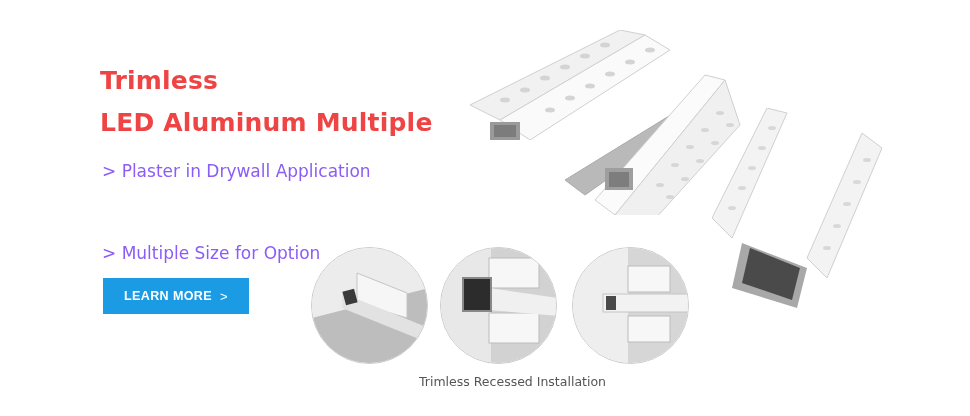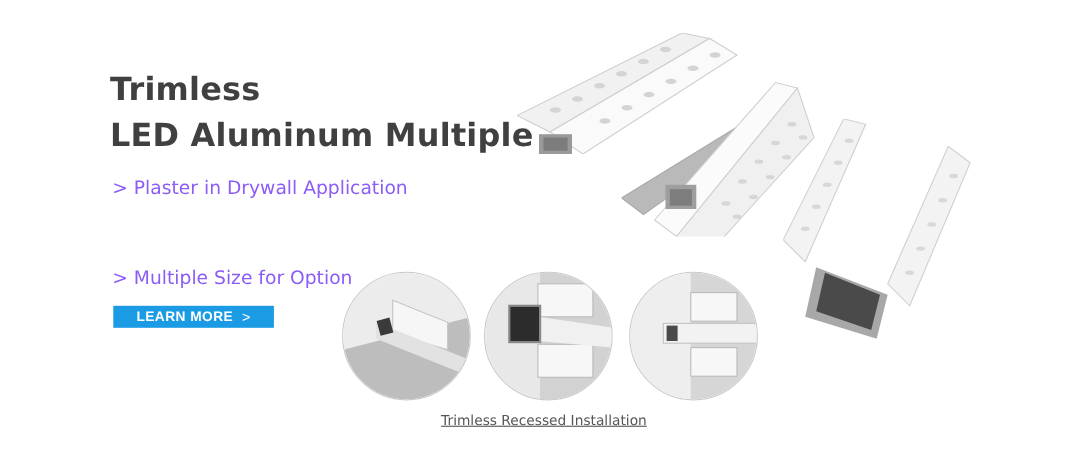--- a/index.html
+++ b/index.html
@@ -1,30 +1,30 @@
 <!DOCTYPE html>
 <html><head>
 <meta charset="utf-8">
 <style>
   html,body{margin:0;padding:0;background:#fff;}
   body{width:970px;height:416px;position:relative;overflow:hidden;font-family:"DejaVu Sans","Liberation Sans",sans-serif;}
-  .title{position:absolute;left:100px;color:#404040;font-weight:bold;font-size:29px;line-height:30px;letter-spacing:0.2px;margin:0;}
+  .title{position:absolute;left:100px;color:#ef4444;font-weight:bold;font-size:25px;line-height:30px;letter-spacing:0.2px;margin:0;}
   .t1{top:66px;}
   .t2{top:108px;}
   .bullet{position:absolute;left:102px;color:#8b5cf6;font-size:17px;line-height:22px;}
   .b1{top:160px;}
   .b2{top:198px;margin-top:44px;}
-  .btn{position:absolute;left:103px;top:278px;width:146px;height:20px;background:#1b9be4;color:#fff;font-weight:bold;font-size:12.5px;letter-spacing:0.4px;display:flex;align-items:center;justify-content:center;cursor:pointer;border:none;}
+  .btn{position:absolute;left:103px;top:278px;width:146px;height:36px;background:#1b9be4;color:#fff;font-weight:bold;font-size:12.5px;letter-spacing:0.4px;display:flex;align-items:center;justify-content:center;cursor:pointer;border:none;}
   .btn .chev{margin-left:8px;font-weight:normal;font-size:13px;}
   .circle{position:absolute;width:117px;height:117px;border-radius:50%;overflow:hidden;border:1px solid #c9c9c9;box-sizing:border-box;}
   .c1{left:311px;top:247px;}
   .c2{left:440px;top:247px;}
   .c3{left:572px;top:247px;}
   .caption{position:absolute;left:0;width:980px;top:374px;text-align:center;color:#555;font-size:12.5px;padding-left:0;}
-  .caption span{position:absolute;left:401px;text-decoration:underline;}
+  .caption span{position:absolute;left:419px;}
   svg{display:block;}
   .product{position:absolute;}
 </style>
 </head>
 <body>
 
 <h1 class="title t1">Trimless</h1>
 <h1 class="title t2">LED Aluminum Multiple</h1>
 
 <div class="bullet b1">&gt; Plaster in Drywall Application</div>

